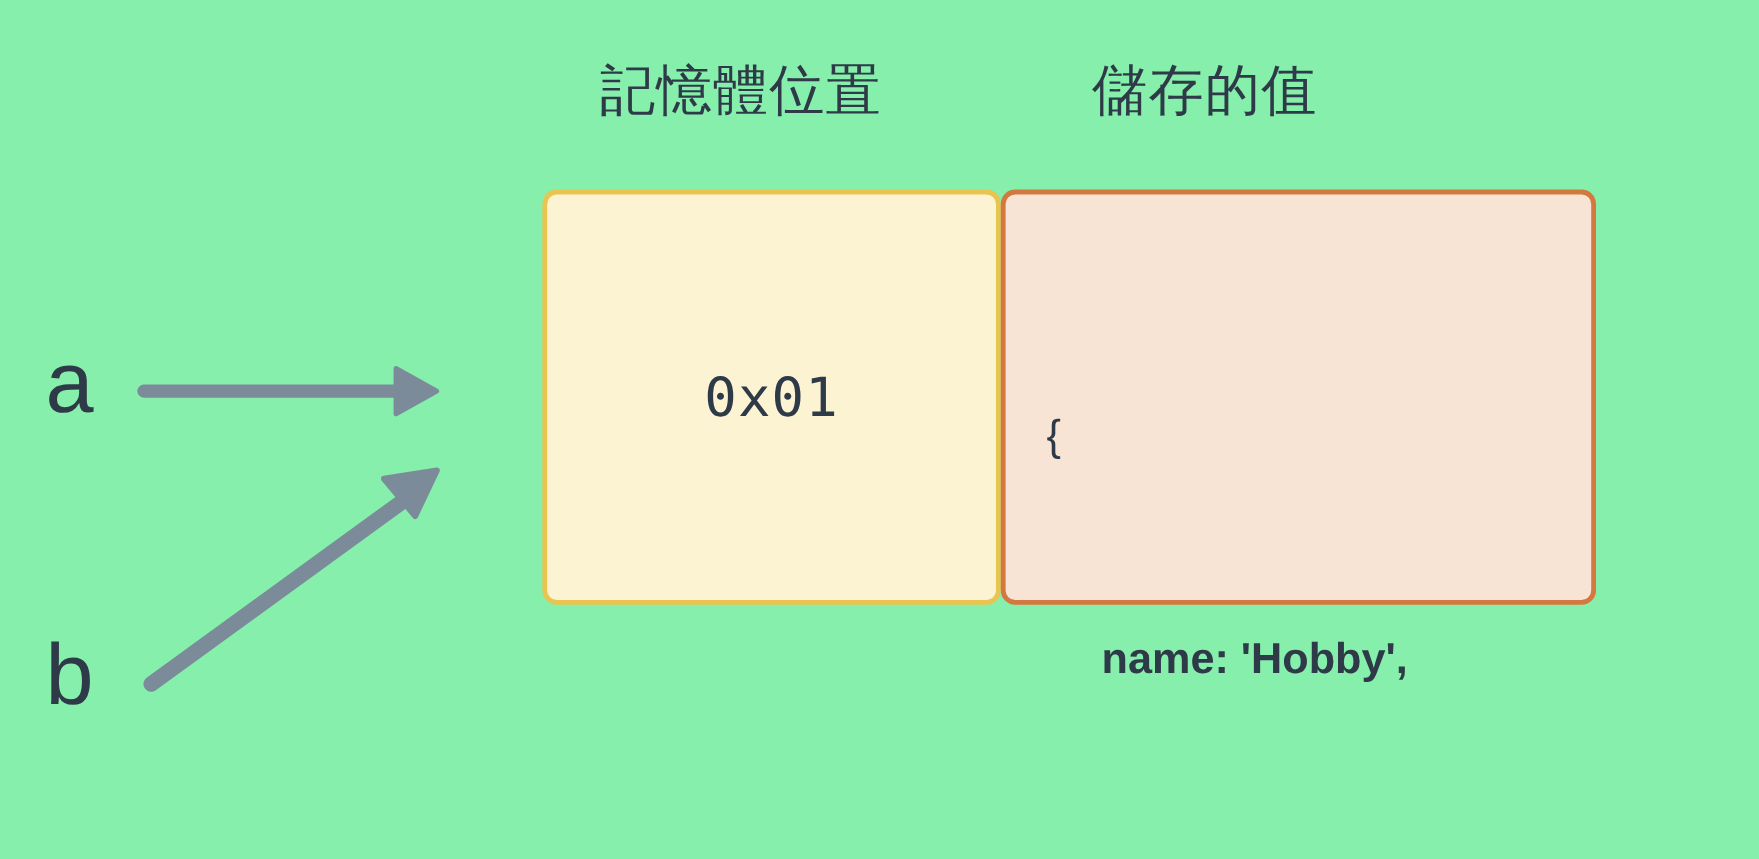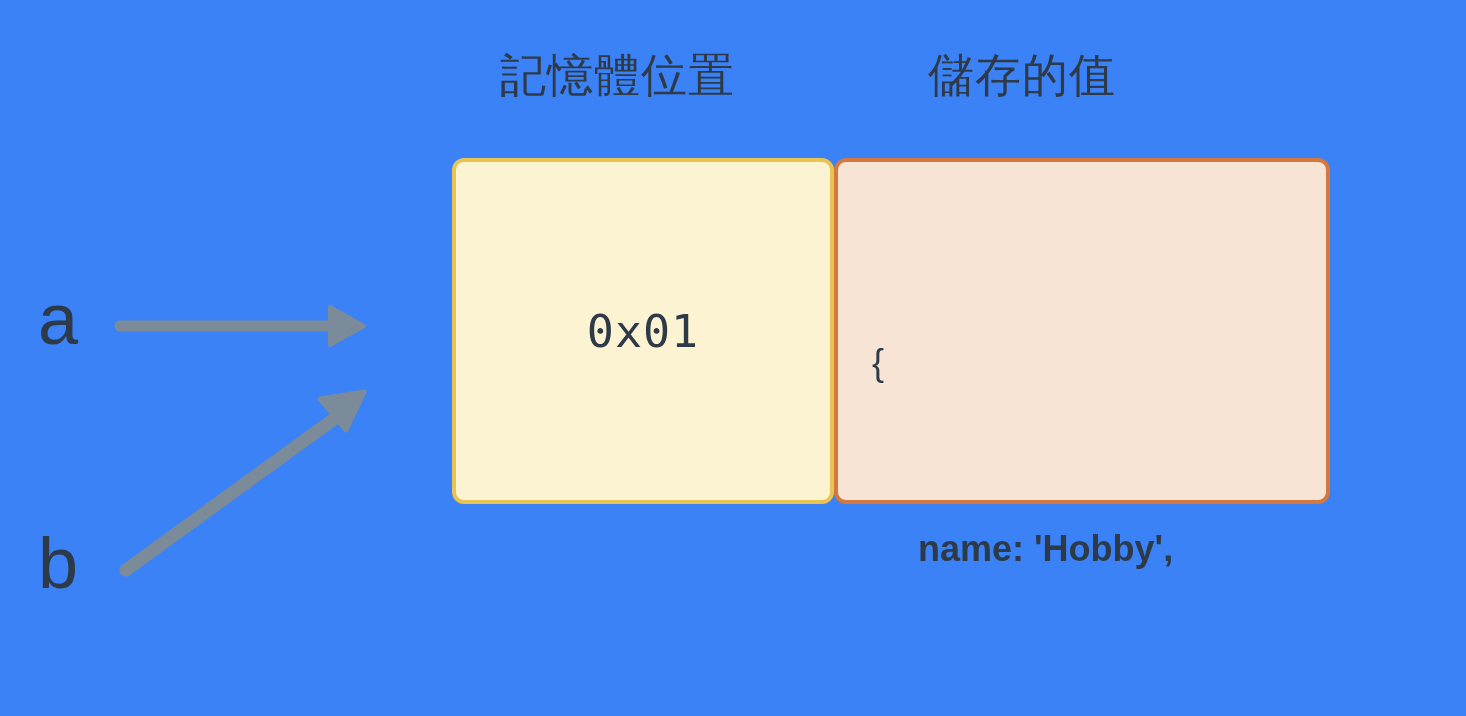--- a/index.html
+++ b/index.html
@@ -7,41 +7,40 @@
     padding: 0;
     background: #ffffff;
   }
   body {
     font-family: "Liberation Sans", "DejaVu Sans", sans-serif;
   }
   #canvas {
     position: relative;
     width: 1466px;
     height: 716px;
-    background: #3b82f6;
+    background: #86efac;
     overflow: hidden;
   }
 
   
   .col-header {
     position: absolute;
     font-size: 46px;
     line-height: 1;
     color: #2e3a47;
     white-space: nowrap;
     letter-spacing: 1px;
   }
   #header-address {
     left: 500px;
     top: 52px;
   }
   #header-value {
     left: 910px;
     top: 52px;
-    margin-left: 18px;
   }
 
   
   .cell {
     position: absolute;
     box-sizing: border-box;
     border-style: solid;
     border-width: 4px;
   }
   #address-cell {

